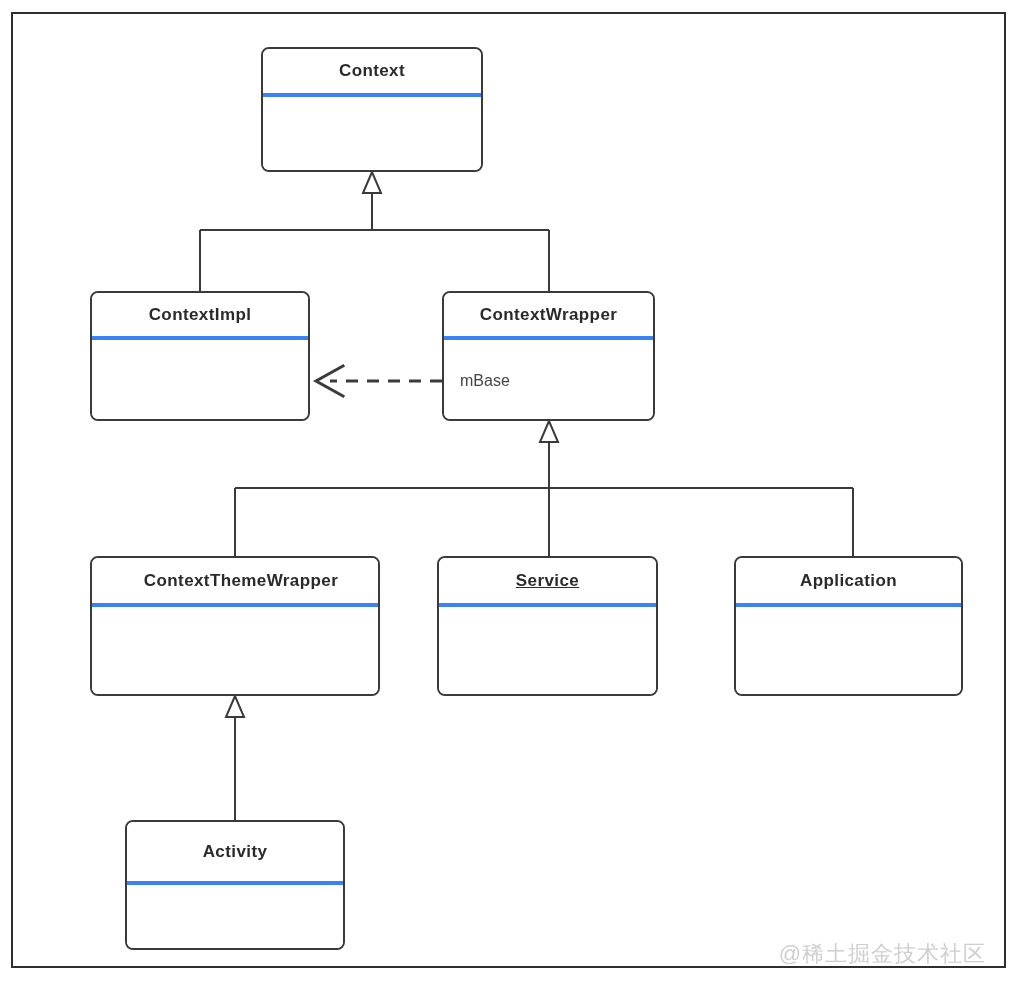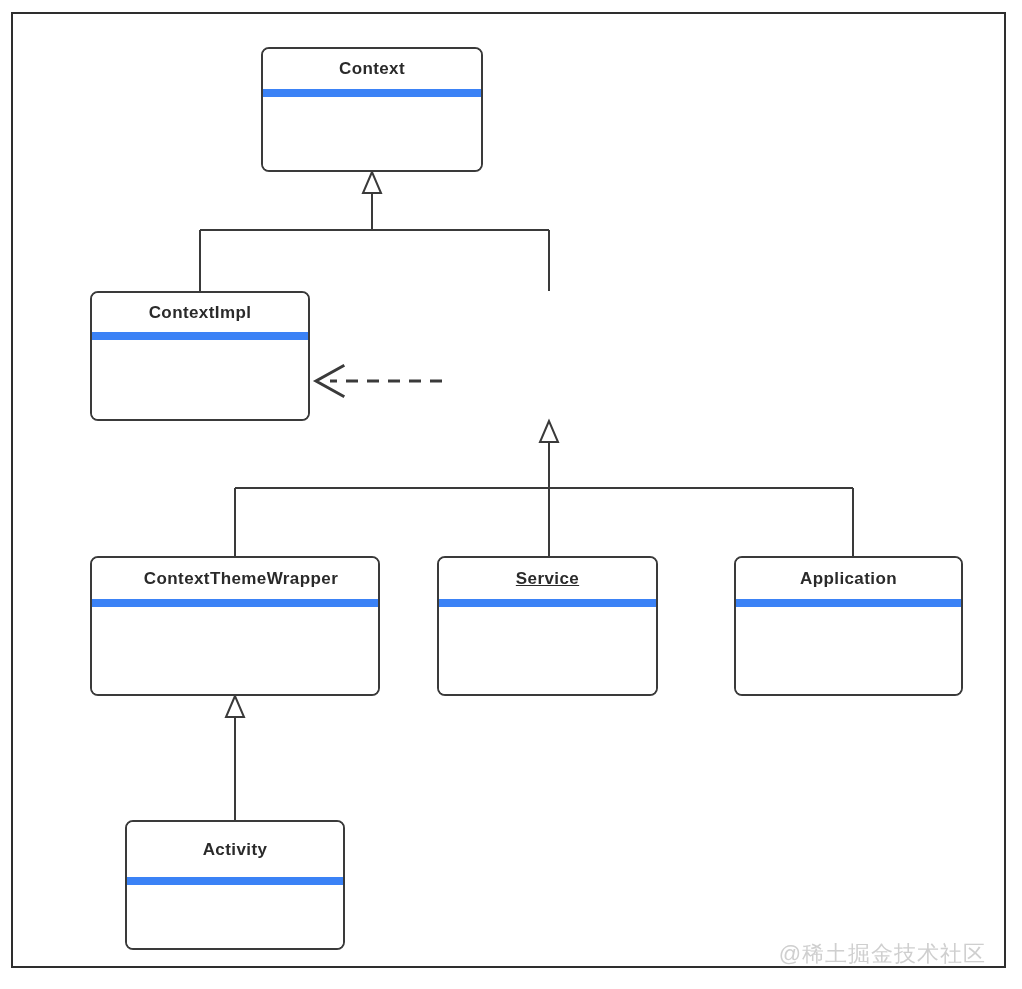--- a/index.html
+++ b/index.html
@@ -49,21 +49,21 @@
   .uml-name {
     box-sizing: border-box;
     width: 100%;
     display: flex;
     align-items: center;
     justify-content: center;
     font-weight: bold;
     font-size: 17px;
     letter-spacing: 0.4px;
     color: #2a2a2a;
-    border-bottom: 8px solid #3b82f6;
+    border-bottom: 4px solid #3b82f6;
     background: #ffffff;
     white-space: nowrap;
   }
   .uml-body {
     box-sizing: border-box;
     width: 100%;
     background: #ffffff;
     position: relative;
   }
   .uml-attr {
@@ -141,20 +141,26 @@
   <div class="uml-class" style="left:261px; top:47px; width:222px; height:125px;">
     <div class="uml-name" style="height:48px;">Context</div>
     <div class="uml-body" style="height:73px;"></div>
   </div>
 
   <div class="uml-class" style="left:90px; top:291px; width:220px; height:130px;">
     <div class="uml-name" style="height:47px;">ContextImpl</div>
     <div class="uml-body" style="height:79px;"></div>
   </div>
 
+  <div class="uml-class" style="left:442px; top:291px; width:213px; height:130px;">
+    <div class="uml-name" style="height:47px;">ContextWrapper</div>
+    <div class="uml-body" style="height:79px;">
+      <span class="uml-attr" style="top:32px;">mBase</span>
+    </div>
+  </div>
 
   <div class="uml-class" style="left:90px; top:556px; width:290px; height:140px;">
     <div class="uml-name" style="height:49px;padding-left:12px;">ContextThemeWrapper</div>
     <div class="uml-body" style="height:87px;"></div>
   </div>
 
   <div class="uml-class" style="left:437px; top:556px; width:221px; height:140px;">
     <div class="uml-name" style="height:49px;text-decoration:underline;">Service</div>
     <div class="uml-body" style="height:87px;"></div>
   </div>

